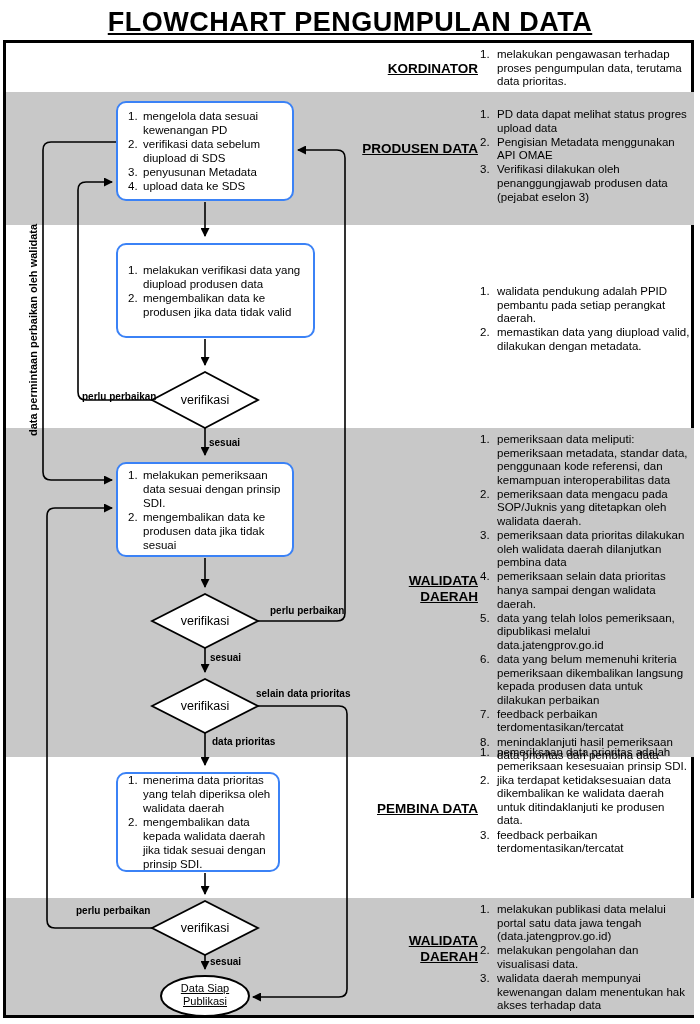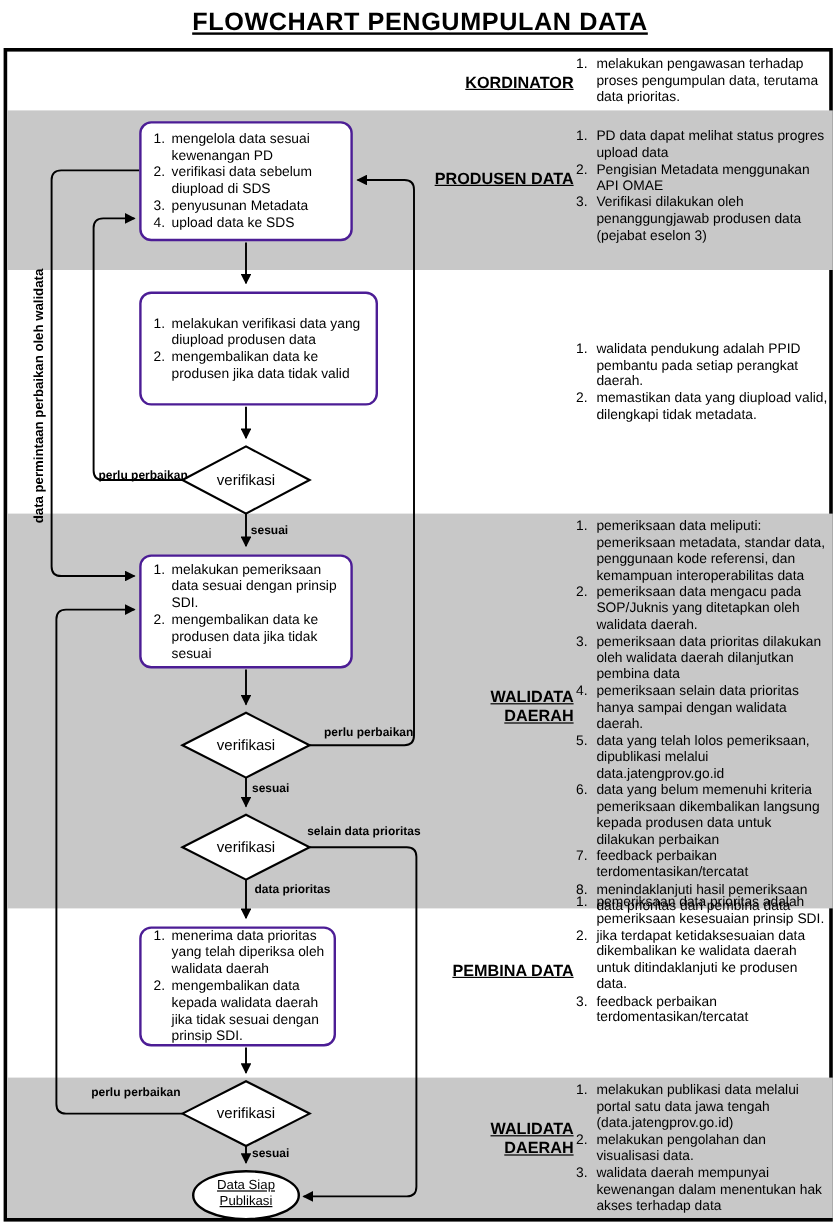--- a/index.html
+++ b/index.html
@@ -3,36 +3,36 @@
 <meta charset="utf-8">
 <style>
   html,body { margin:0; padding:0; background:#ffffff; }
   .canvas {
     position:relative; width:700px; height:1024px;
     font-family:"Liberation Sans", sans-serif; color:#000; background:#fff;
     overflow:hidden;
   }
   .title {
     position:absolute; top:7px; left:0; width:100%;
-    text-align:center; font-size:21px; font-weight:bold;
+    text-align:center; font-size:27px; font-weight:bold;
     text-decoration:underline; letter-spacing:.5px;
   }
   .frame {
     position:absolute; left:3px; top:40px; width:691px; height:978px;
     border:3px solid #000; box-sizing:border-box;
   }
   .lane-band { position:absolute; left:6px; width:688px; background:#c8c8c8; }
   .band-2 { top:92px;  height:133px; }
   .band-4 { top:428px; height:329px; }
   .band-6 { top:898px; height:117px; }
 
   svg.wires { position:absolute; left:0; top:0; width:700px; height:1024px; }
 
   .flowbox {
-    position:absolute; background:#fff; border:2px solid #4c1d95; border-radius:10px;
+    position:absolute; background:#fff; border:2px solid #3b82f6; border-radius:10px;
     box-sizing:border-box; display:flex; align-items:center;
   }
   .box-produsen { left:116px; top:101px; width:178px; height:100px; }
   .box-pendukung { left:116px; top:243px; width:199px; height:95px; }
   .box-daerah   { left:116px; top:462px; width:178px; height:95px; }
   .box-pembina  { left:116px; top:772px; width:164px; height:100px; }
 
   ol.num-list { list-style:none; margin:0; padding:0; counter-reset:item; }
   ol.num-list > li {
     counter-increment:item; position:relative; padding-left:15px; margin:0;
@@ -199,21 +199,21 @@
   <div class="notes notes-2">
     <ol class="num-list">
         <li>PD data dapat melihat status progres upload data</li>
         <li>Pengisian Metadata menggunakan API OMAE</li>
         <li>Verifikasi dilakukan oleh penanggungjawab produsen data (pejabat eselon 3)</li>
       </ol>
   </div>
   <div class="notes notes-3">
     <ol class="num-list">
         <li>walidata pendukung adalah PPID pembantu pada setiap perangkat daerah.</li>
-        <li>memastikan data yang diupload valid, dilengkapi tidak metadata.</li>
+        <li>memastikan data yang diupload valid, dilakukan dengan metadata.</li>
       </ol>
   </div>
   <div class="notes notes-4">
     <ol class="num-list">
         <li>pemeriksaan data meliputi: pemeriksaan metadata, standar data, penggunaan kode referensi, dan kemampuan interoperabilitas data</li>
         <li>pemeriksaan data mengacu pada SOP/Juknis yang ditetapkan oleh walidata daerah.</li>
         <li>pemeriksaan data prioritas dilakukan oleh walidata daerah dilanjutkan pembina data</li>
         <li>pemeriksaan selain data prioritas hanya sampai dengan walidata daerah.</li>
         <li>data yang telah lolos pemeriksaan, dipublikasi melalui data.jatengprov.go.id</li>
         <li>data yang belum memenuhi kriteria pemeriksaan dikembalikan langsung kepada produsen data untuk dilakukan perbaikan</li>

